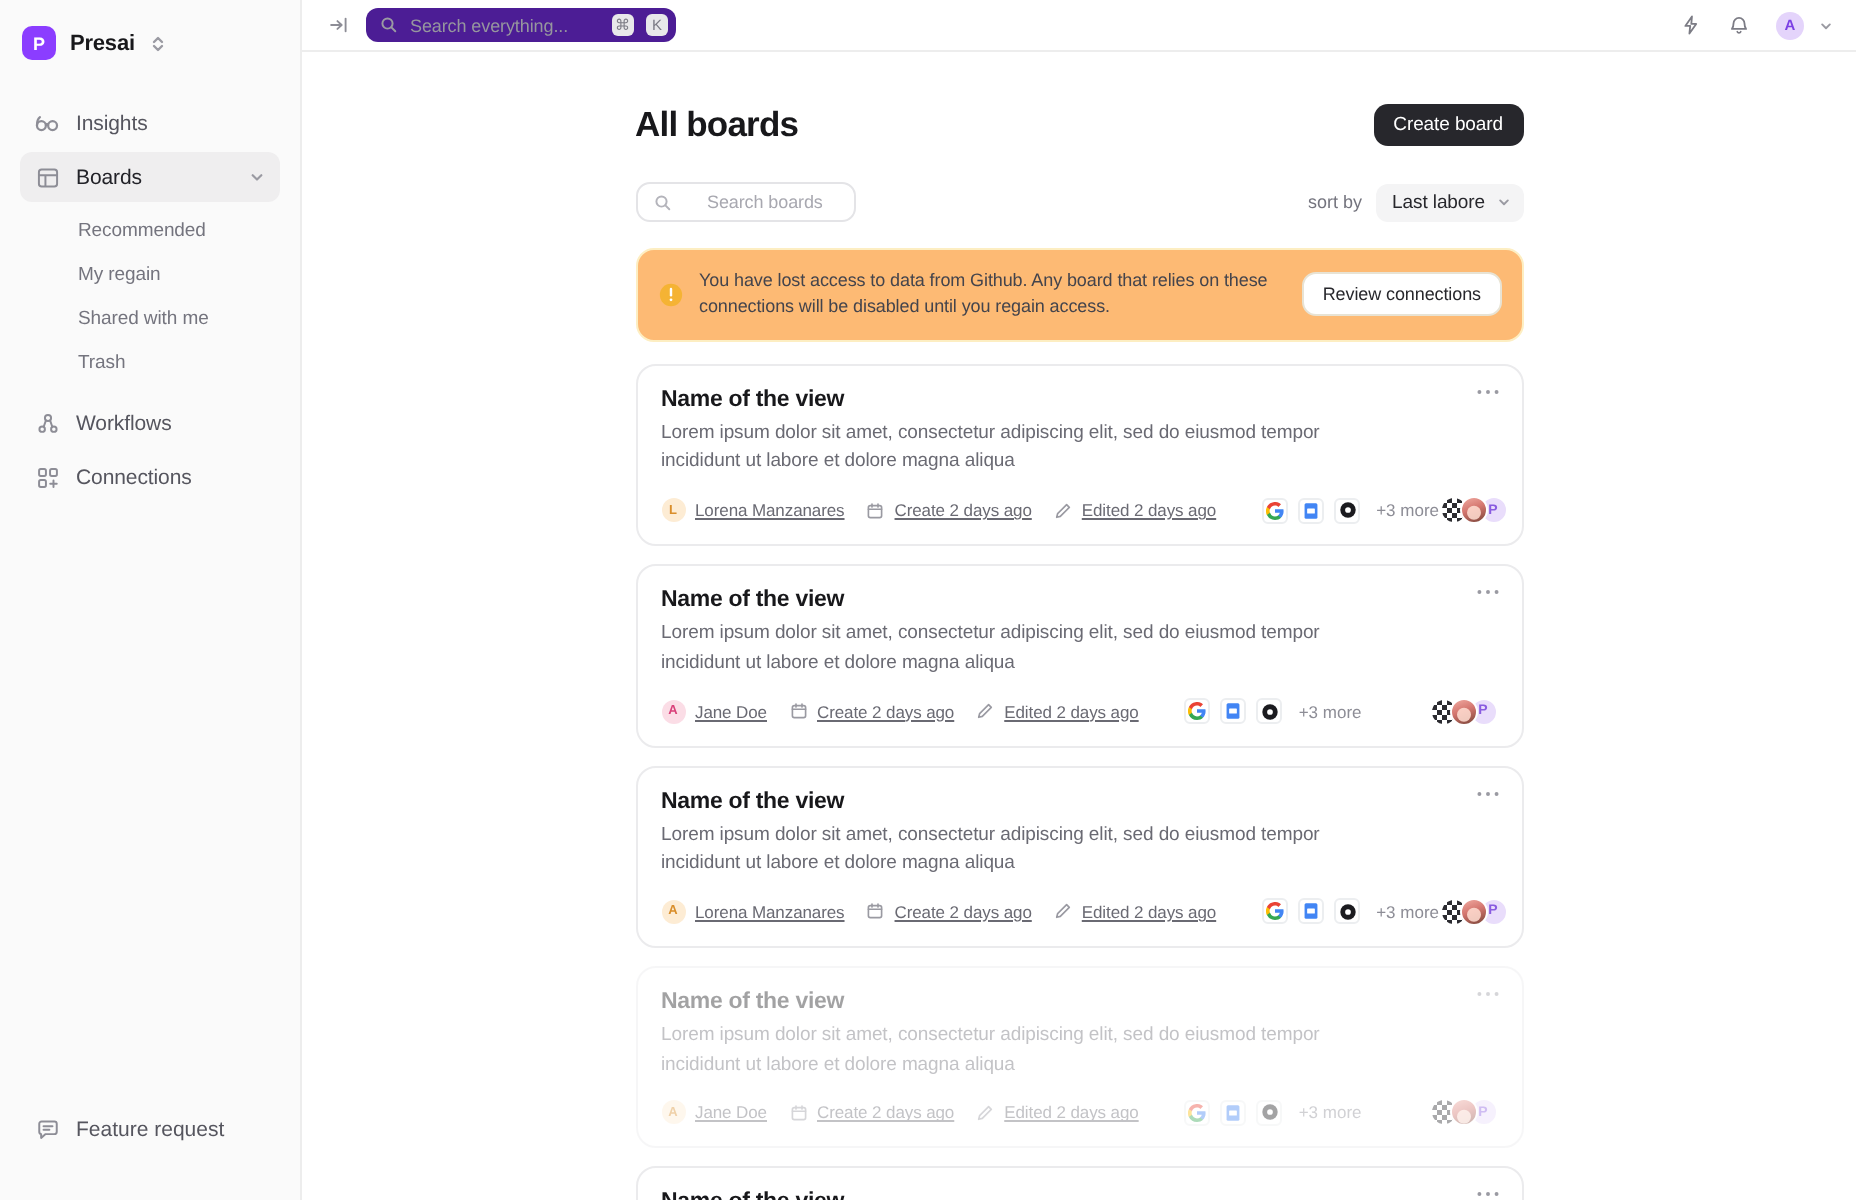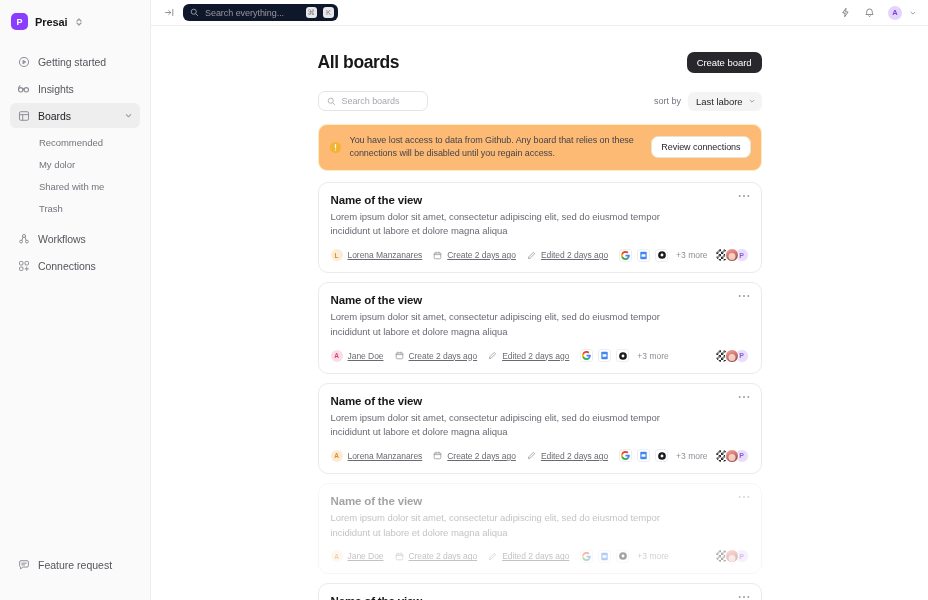--- a/index.html
+++ b/index.html
@@ -72,21 +72,21 @@
   .main { flex: 1; display: flex; flex-direction: column; background: #fff; min-width: 0; }
 
   .topbar {
     height: 26px; border-bottom: 1px solid #ededed;
     display: flex; align-items: center; padding: 0 11px 0 13px; gap: 8px;
     flex: 0 0 26px;
   }
   .collapse-btn { color: #8d8d96; display: flex; align-items: center; cursor: pointer; }
   .searchbox {
     display: flex; align-items: center; gap: 6px;
-    background: #0f172a; border-radius: 6px;
+    background: #4c1d95; border-radius: 6px;
     height: 17px; width: 155px; padding: 0 4px 0 7px;
   }
   .searchbox .s-ico { color: #9a9aa2; display: flex; }
   .searchbox .s-ph { font-size: 9px; color: #96969e; flex: 1; letter-spacing: -0.05px; }
   .kbd {
     background: #e8e8ea; border-radius: 3px; color: #7c7c85;
     font-size: 7.5px; height: 11px; min-width: 11px;
     display: flex; align-items: center; justify-content: center; padding: 0 2px;
   }
   .top-right { margin-left: auto; display: flex; align-items: center; gap: 13px; }
@@ -105,21 +105,21 @@
   .page-head { display: flex; align-items: flex-start; justify-content: space-between; }
   .page-title { font-size: 17.5px; font-weight: 700; color: #18181b; letter-spacing: -0.4px; }
   .create-btn {
     background: #27272c; color: #fff; border: none;
     border-radius: 7px; height: 21px; padding: 0 10px;
     font-size: 9.5px; font-family: inherit; cursor: pointer; letter-spacing: -0.05px;
   }
 
   .filter-row { display: flex; align-items: center; justify-content: space-between; margin-top: 18px; }
   .search-boards {
-    display: flex; align-items: center; gap: 6px;
+    display: flex; align-items: center; gap: 18px;
     border: 1px solid #e4e4e7; border-radius: 7px;
     height: 20px; width: 110px; padding: 0 8px;
   }
   .search-boards .sb-ico { color: #b4b4bb; display: flex; }
   .search-boards .sb-ph { font-size: 9px; color: #a8a8b0; letter-spacing: -0.05px; }
   .sort-wrap { display: flex; align-items: center; gap: 7px; }
   .sort-lbl { font-size: 9px; color: #74747e; }
   .sort-sel {
     display: flex; align-items: center; gap: 5px;
     background: #f4f4f5; border-radius: 6px; height: 19px;
@@ -159,21 +159,21 @@
     width: 12px; height: 12px; border-radius: 50%;
     font-size: 6.5px; font-weight: 700;
     display: flex; align-items: center; justify-content: center; flex: 0 0 12px;
   }
   .av-sm.orange { background: #fdecd4; color: #d98e2b; }
   .av-sm.pink { background: #fbdde6; color: #d9417a; }
   .meta-txt { font-size: 8.5px; color: #6a6a73; white-space: nowrap; letter-spacing: -0.05px; text-decoration: underline; }
   .meta-item { display: flex; align-items: center; gap: 5px; margin-right: 11px; }
   .meta-ico { color: #9a9aa2; display: flex; flex: 0 0 auto; }
 
-  .conns { display: flex; align-items: center; gap: 5px; margin-left: 0; }
+  .conns { display: flex; align-items: center; gap: 5px; margin-left: 12px; }
   .conn {
     width: 13px; height: 13px; border-radius: 3px;
     display: flex; align-items: center; justify-content: center;
     font-size: 9px; font-weight: 700; overflow: hidden;
   }
   .conn.g { background: #fff; border: 1px solid #eceef0; }
   .conn.slides { background: #fff; border: 1px solid #eceef0; }
   .conn.dark { background: #fff; border: 1px solid #eceef0; }
   .more-txt { font-size: 8.5px; color: #8d8d96; margin-left: 3px; white-space: nowrap; }
 
@@ -213,29 +213,20 @@
       <span class="brand-chev">
         <svg width="8" height="10" viewBox="0 0 8 10" fill="none" stroke="currentColor" stroke-width="1.2" stroke-linecap="round" stroke-linejoin="round">
             <path d="M2 4L4 2L6 4"></path>
             <path d="M2 6L4 8L6 6"></path>
           </svg>
       </span>
     </div>
 
     <nav class="nav">
 
-      <div class="nav-item">
-        <span class="nav-ico">
-          <svg width="12" height="12" viewBox="0 0 14 14" fill="none" stroke="currentColor" stroke-width="1.2">
-              <circle cx="7" cy="7" r="5.3"></circle>
-              <path d="M5.9 5.2L8.7 7L5.9 8.8z" stroke-linejoin="round"></path>
-            </svg>
-        </span>
-        <span class="nav-lbl">Getting started</span>
-      </div>
 
       <div class="nav-item">
         <span class="nav-ico">
           <svg width="13" height="13" viewBox="0 0 14 14" fill="none" stroke="currentColor" stroke-width="1.2">
               <circle cx="4" cy="8.4" r="2.4"></circle>
               <circle cx="10" cy="8.4" r="2.4"></circle>
               <path d="M6.4 8.2c0-.5.3-.8 .6-.8s.6.3.6.8" stroke-linecap="round"></path>
               <path d="M1.6 8.2c0-2.3 .7-3.6 1.6-4.3" stroke-linecap="round"></path>
             </svg>
         </span>
@@ -255,21 +246,21 @@
               <path d="M2.6 4L5 6.4L7.4 4"></path>
             </svg>
         </span>
       </div>
 
       <div class="subnav">
         <div class="sub-item">
           <span>Recommended</span>
         </div>
         <div class="sub-item">
-          <span>My dolor</span>
+          <span>My regain</span>
         </div>
         <div class="sub-item">
           <span>Shared with me</span>
         </div>
         <div class="sub-item">
           <span>Trash</span>
         </div>
       </div>
 
       <div class="nav-gap"></div>

